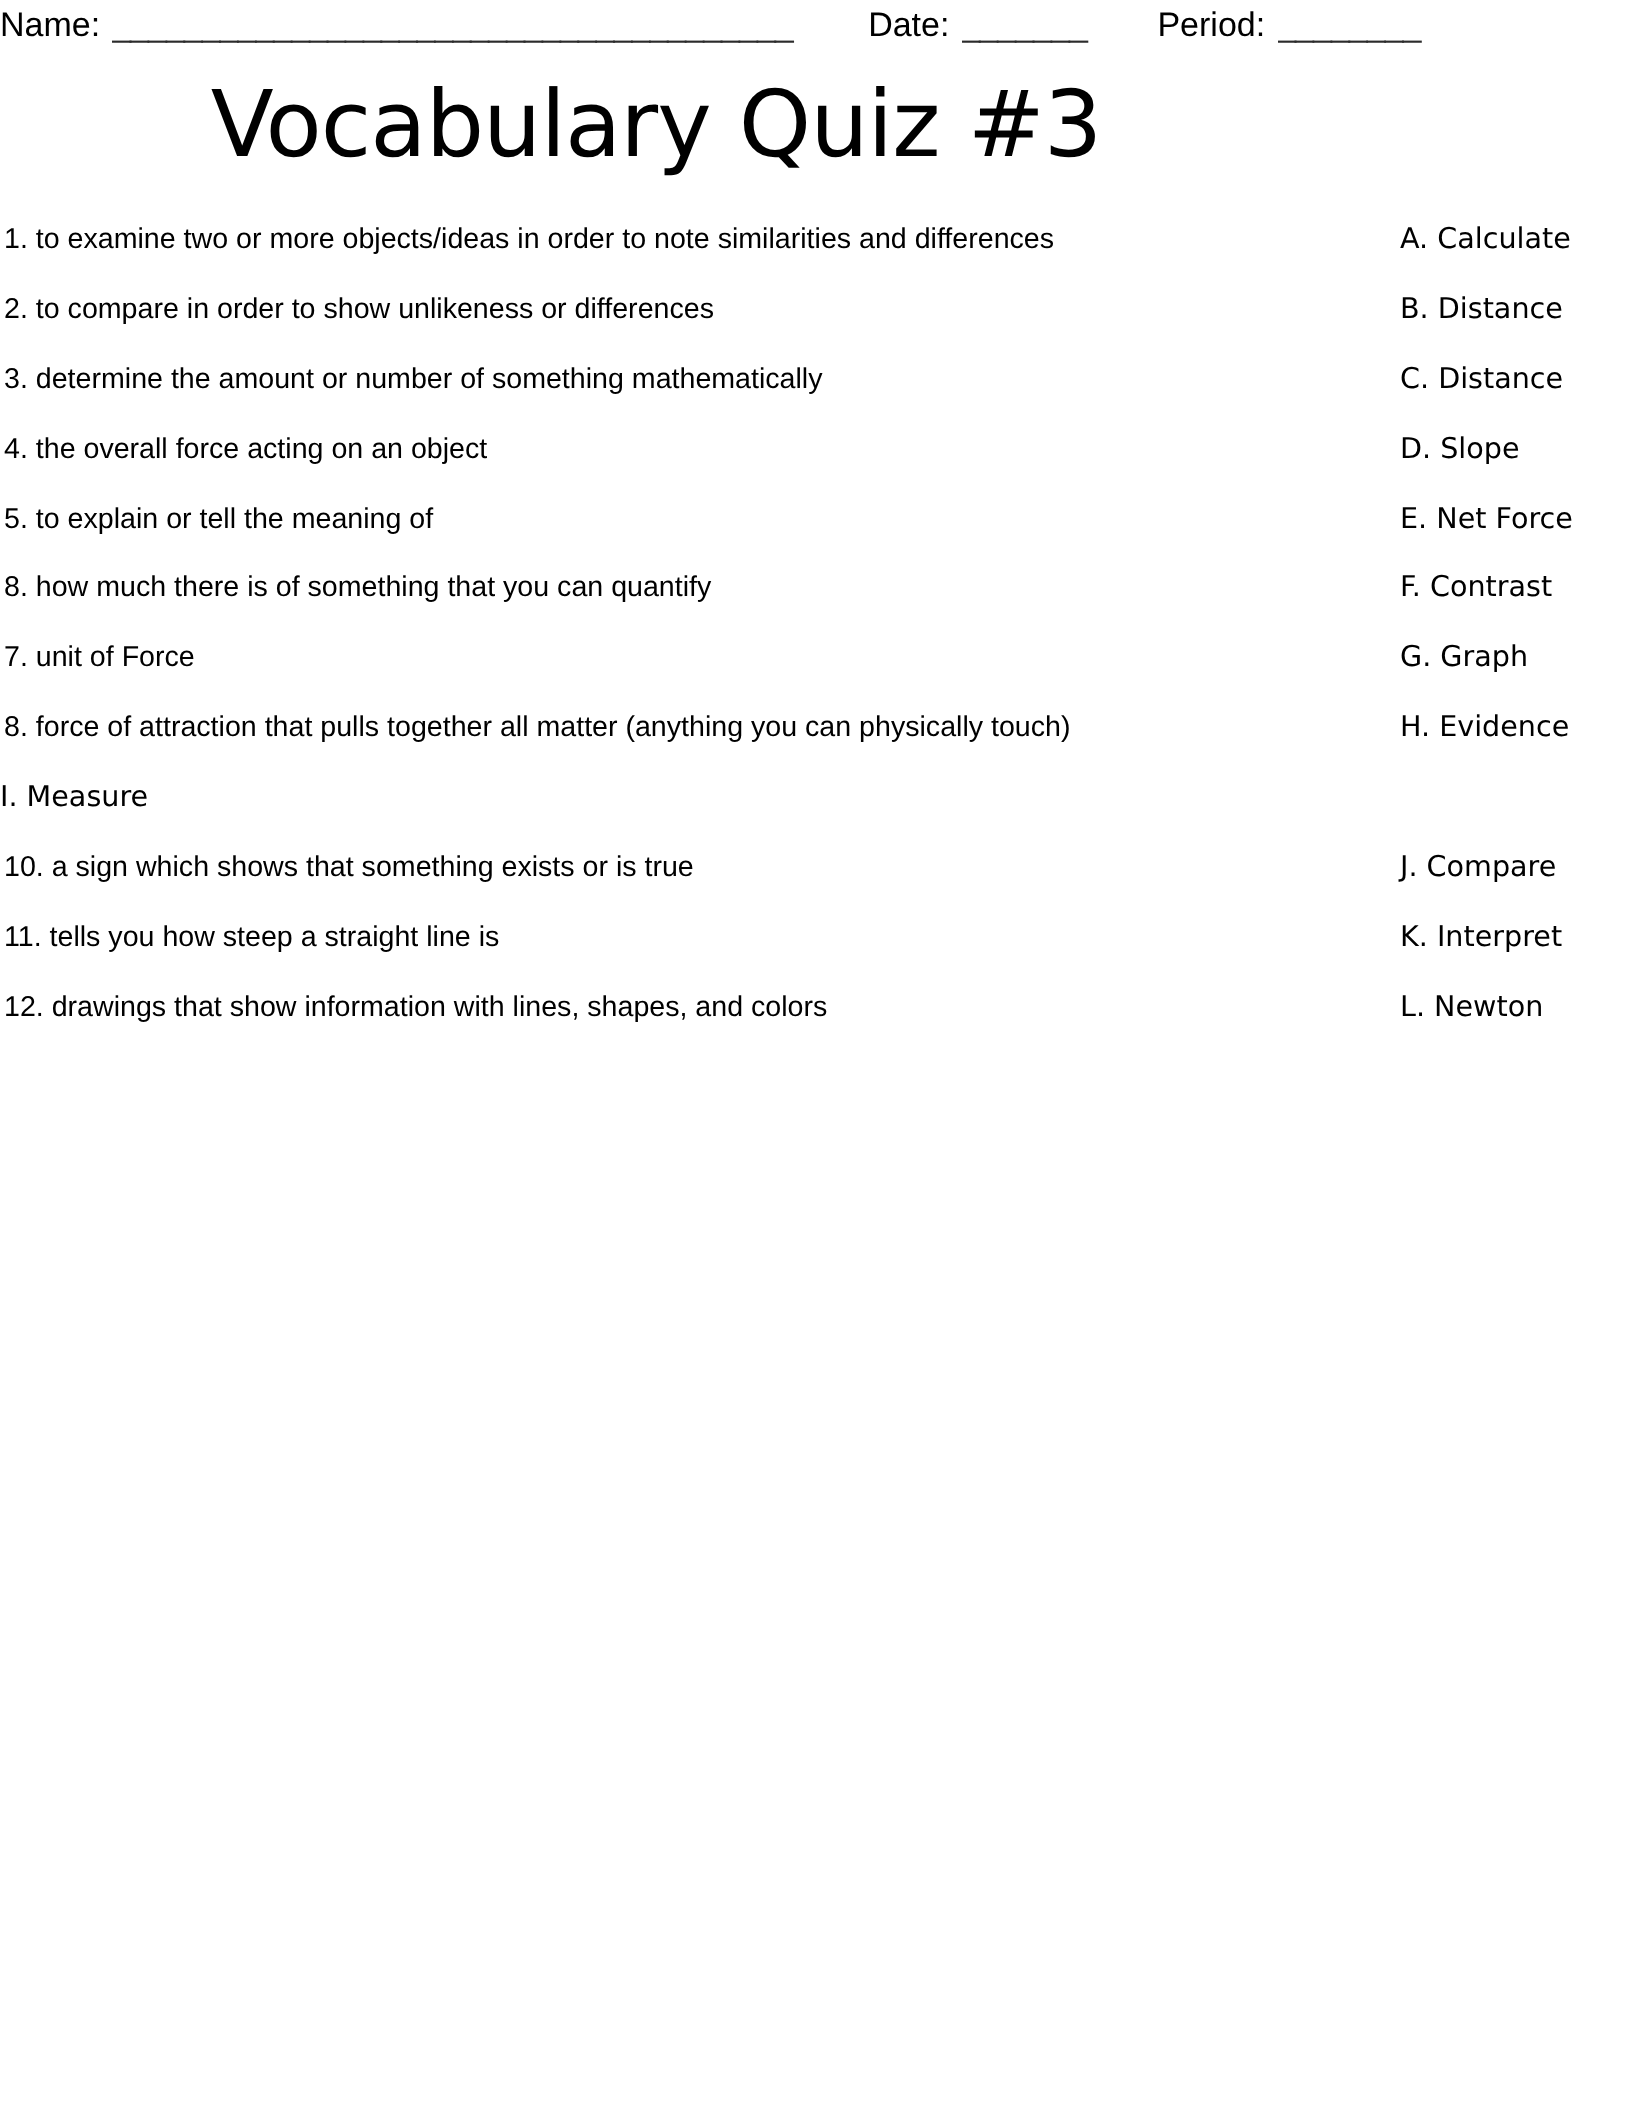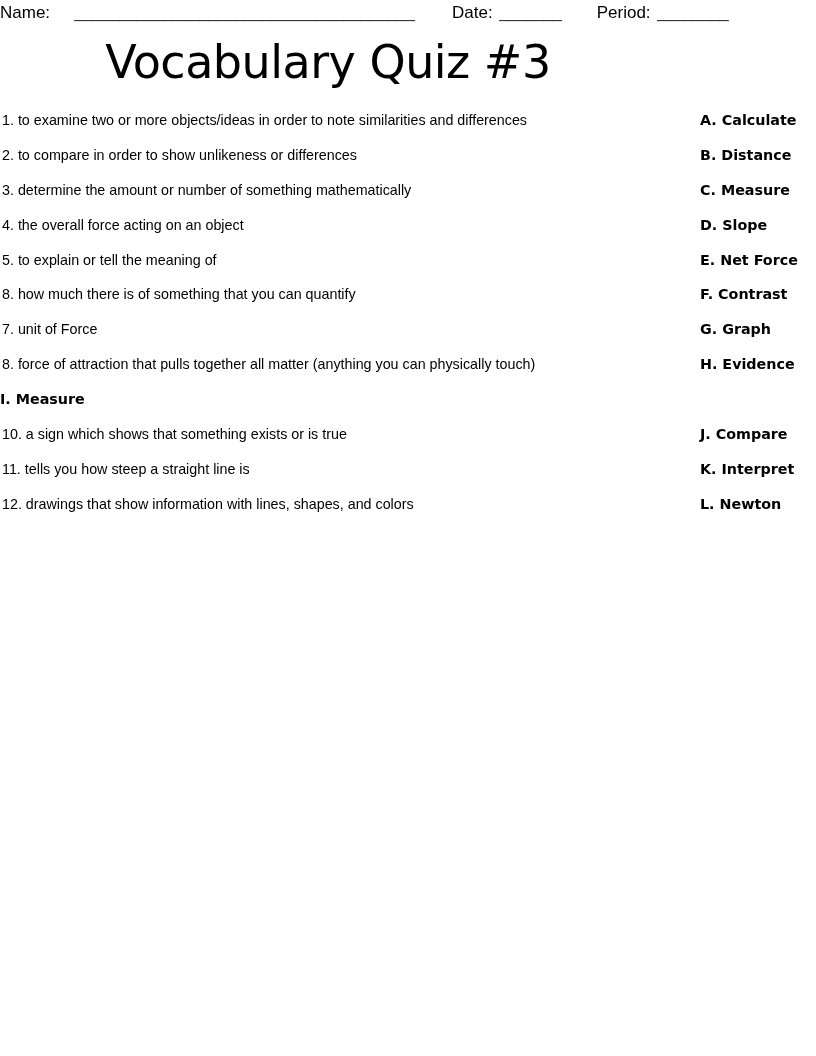--- a/index.html
+++ b/index.html
@@ -51,21 +51,21 @@
   }
   .blank {
     font-family: "Liberation Sans", sans-serif;
     font-size: 17px;
     letter-spacing: -0.5px;
     color: #2b2b2b;
     overflow: hidden;
     display: inline-block;
     vertical-align: baseline;
   }
-  .blank-name  { width: 356px; margin-left: 18px; }
+  .blank-name  { width: 356px; }
   .blank-date  { width: 72px;  }
   .blank-period{ width: 80px;  }
 
   .gap-name-date   { width: 22px; display: inline-block; }
   .gap-date-period { width: 26px; display: inline-block; }
   .lead-space { width: 6px; display: inline-block; }
 
   
   .title {
     position: absolute;
@@ -108,21 +108,20 @@
     font-family: "DejaVu Sans", sans-serif;
     font-size: 14.3px;
     line-height: 20px;
     color: #000;
     white-space: nowrap;
     text-align: left;
     flex: 0 0 auto;
     width: 106px;
     margin-right: 10px;
     padding-left: 0px;
-    font-weight: bold;
   }
   .answer-wrap {
     width: 116px;
     display: flex;
     justify-content: flex-start;
     flex: 0 0 auto;
   }
 </style>
 </head>
 <body>
@@ -163,21 +162,21 @@
     <div class="quiz-row">
       <span class="prompt">2. to compare in order to show unlikeness or differences</span>
       <span class="answer-wrap">
         <span class="answer">B. Distance</span>
       </span>
     </div>
 
     <div class="quiz-row">
       <span class="prompt">3. determine the amount or number of something mathematically</span>
       <span class="answer-wrap">
-        <span class="answer">C. Measure</span>
+        <span class="answer">C. Distance</span>
       </span>
     </div>
 
     <div class="quiz-row">
       <span class="prompt">4. the overall force acting on an object</span>
       <span class="answer-wrap">
         <span class="answer">D. Slope</span>
       </span>
     </div>
 

